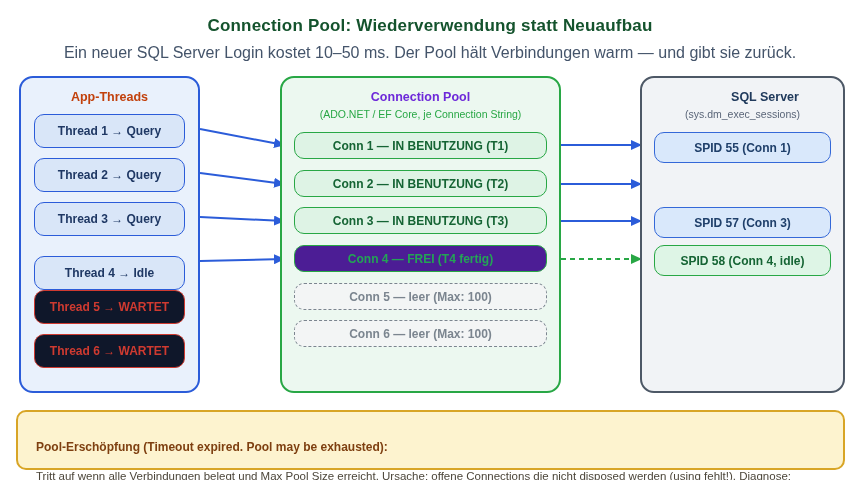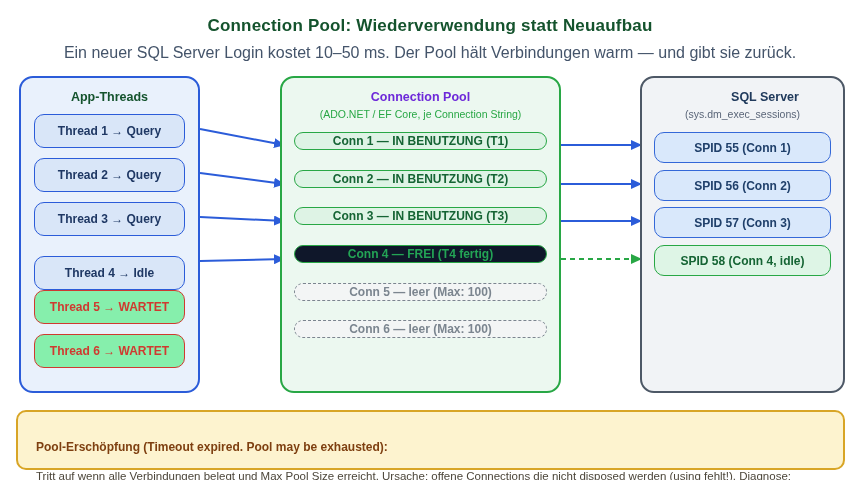--- a/index.html
+++ b/index.html
@@ -11,44 +11,44 @@
   .hdr { position:absolute; top:16px; left:0; width:860px; text-align:center; }
   .hdr h1 { font-size:17px; font-weight:bold; color:#14532d; letter-spacing:.2px; }
   .hdr p  { font-size:16px; color:#44546a; margin-top:8px; }
 
   
   .panel { position:absolute; top:76px; height:317px; border-radius:14px; }
   .panel h2 { text-align:center; font-size:12.5px; font-weight:bold; margin-top:12px; }
   .panel .psub { text-align:center; font-size:10.5px; margin-top:4px; }
 
   .panel-threads { left:19px;  width:181px; background:#e9f1fc; border:2px solid #2b5cd9; }
-  .panel-threads h2 { color:#14532d; }
+  .panel-threads h2 { color:#c2410c; }
 
   .panel-pool { left:280px; width:281px; background:#ecf8f0; border:2px solid #28a745; }
   .panel-pool h2 { color:#6d28d9; }
   .panel-pool .psub { color:#28a745; }
 
   .panel-sql { left:640px; width:205px; background:#f1f3f6; border:2px solid #4d5866; }
   .panel-sql h2 { color:#203a5c;padding-left:45px; }
   .panel-sql .psub { color:#5a6578; }
 
   
   .box { position:absolute; display:flex; align-items:center; justify-content:center;
          font-size:12px; border-radius:10px;font-weight:bold; }
 
   
   .panel-threads .box { left:13px; right:13px; height:34px; }
   .t-blue { background:#d9e6f8; border:1.5px solid #2b5cd9; color:#1f3864; }
-  .t-red  { background:#86efac; border:1.5px solid #cf3a30; color:#cf3a30;text-align:center; }
+  .t-red  { background:#0f172a; border:1.5px solid #cf3a30; color:#cf3a30;text-align:center; }
   .t0{top:36px} .t1{top:80px} .t2{top:124px} .t3{top:178px} .t4{top:212px} .t5{top:256px}
 
   
-  .panel-pool .box { left:12px; right:12px; height:18px; }
+  .panel-pool .box { left:12px; right:12px; height:27px; }
   .c-busy  { background:#def3e5; border:1.5px solid #28a745; color:#156434; }
-  .c-free  { background:#0f172a; border:1.5px solid #28a745; color:#23a455; }
+  .c-free  { background:#4c1d95; border:1.5px solid #28a745; color:#23a455; }
   .c-empty { background:#f3f5f5; border:1.5px dashed #7b858f; color:#7b858f; }
   .c0{top:54px} .c1{top:92px} .c2{top:129px} .c3{top:167px} .c4{top:205px} .c5{top:242px}
 
   
   .panel-sql .box { left:12px; right:12px; height:31px; }
   .s-active { background:#d9e8fb; border:1.5px solid #3468d8; color:#20406b; }
   .s-idle   { background:#def5e6; border:1.5px solid #28a745; color:#156434; }
   .s0{top:54px} .s1{top:92px} .s2{top:129px} .s3{top:167px}
 
   
@@ -107,21 +107,20 @@
     <div class="box c-busy  c2">Conn 3 — IN BENUTZUNG (T3)</div>
     <div class="box c-free  c3">Conn 4 — FREI (T4 fertig)</div>
     <div class="box c-empty c4">Conn 5 — leer (Max: 100)</div>
     <div class="box c-empty c5">Conn 6 — leer (Max: 100)</div>
   </section>
 
   <section class="panel panel-sql">
     <h2>SQL Server</h2>
     <div class="psub">(sys.dm_exec_sessions)</div>
     <div class="box s-active s0">SPID 55 (Conn 1)</div>
-    <div class="box s-active s1">SPID 56 (Conn 2)</div>
     <div class="box s-active s2">SPID 57 (Conn 3)</div>
     <div class="box s-idle   s3">SPID 58 (Conn 4, idle)</div>
   </section>
 
   <aside class="warn">
     <div class="wtitle">Pool-Erschöpfung (Timeout expired. Pool may be exhausted):</div>
     <div class="wbody">Tritt auf wenn alle Verbindungen belegt und Max Pool Size erreicht. Ursache: offene Connections die nicht disposed werden (using fehlt!). Diagnose: sys.dm_exec_sessions zählen.</div>
   </aside>
 
 </div>

